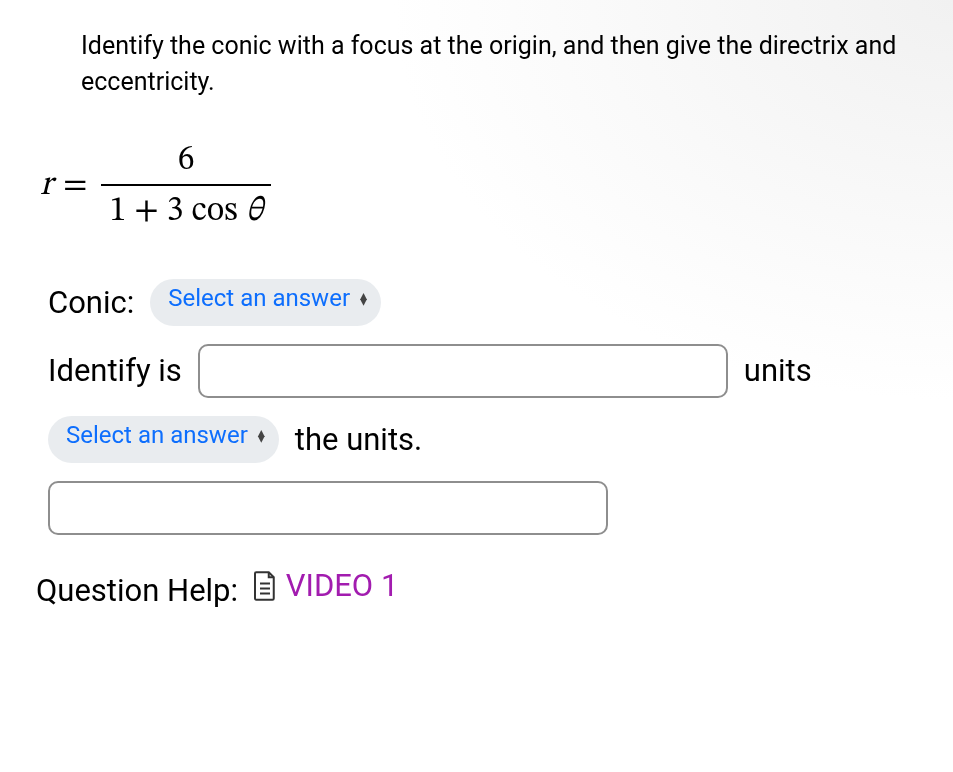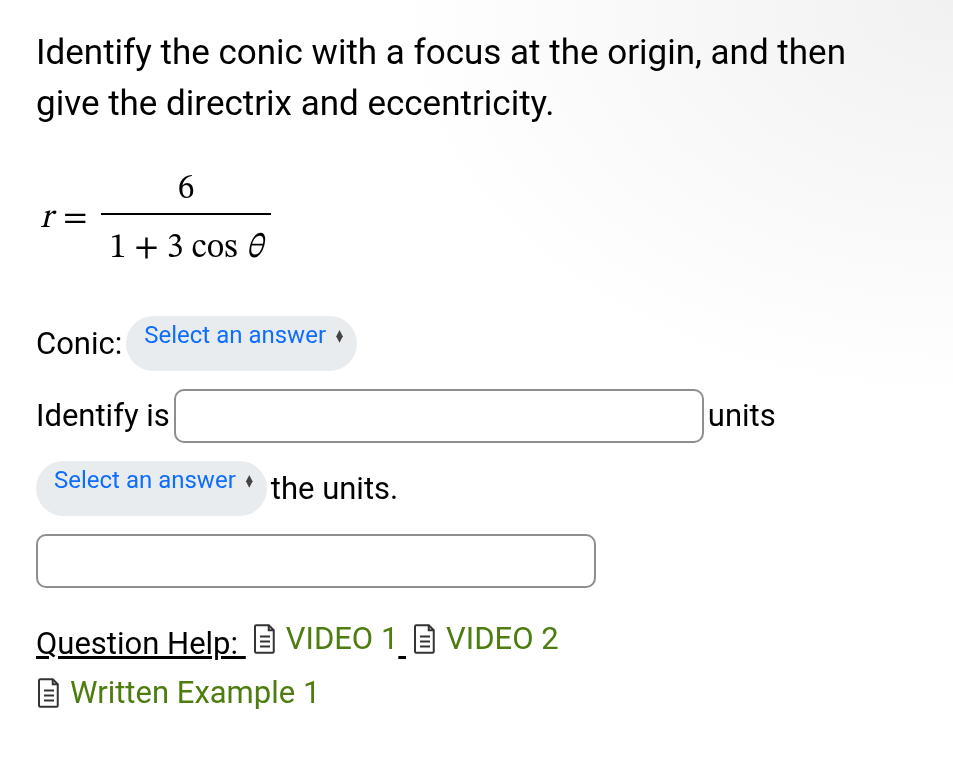--- a/index.html
+++ b/index.html
@@ -10,57 +10,59 @@
     height: 772px;
     font-family: -apple-system, BlinkMacSystemFont, "Segoe UI", Roboto, Arial, sans-serif;
     color: #000;
     background: #fff;
   }
   body {
     padding: 28px 36px 20px 36px;
     background: radial-gradient(ellipse 1400px 1000px at top right, #f1f1f1 0%, #ffffff 40%);
   }
   .prompt {
-    font-size: 35px;
+    font-size: 25px;
     line-height: 1.45;
     margin-bottom: 38px;
+    margin-left: 45px;
   }
   .formula {
     font-family: "Cambria Math", "STIX Two Math", "Times New Roman", serif;
     font-size: 34px;
     display: flex;
     align-items: center;
     margin: 0 0 46px 4px;
   }
   .formula .r { font-style: italic; margin-right: 10px; }
   .formula .eq { margin-right: 14px; }
   .frac {
     display: inline-flex;
     flex-direction: column;
     align-items: center;
     vertical-align: middle;
   }
   .frac .num { padding: 0 8px 2px 8px; }
   .frac .den {
     border-top: 2px solid #000;
-    padding: 12px 8px 0 8px;
+    padding: 4px 8px 0 8px;
   }
   .frac .theta { font-style: italic; }
   .row {
     display: flex;
     align-items: center;
     flex-wrap: wrap;
-    gap: 4px;
+    gap: 16px;
     font-size: 31px;
     margin-bottom: 18px;
+    margin-left: 12px;
   }
   .select-pill {
     background: #e9ecef;
     border-radius: 999px;
-    padding: 4px 14px 20px 18px;
+    padding: 4px 14px 12px 18px;
     display: inline-flex;
     align-items: center;
     color: #0d6efd;
     font-size: 24px;
     line-height: 1.3;
     cursor: pointer;
     gap: 6px;
   }
   .select-pill .chev-stack {
     display: inline-flex;
@@ -77,24 +79,23 @@
     font-size: 24px;
     padding: 4px 10px;
     background: #fff;
   }
   .text-input.wide1 { width: 530px; }
   .text-input.wide2 { width: 560px; }
   .help-row {
     margin-top: 26px;
     font-size: 31px;
     line-height: 1.6;
-    text-decoration: underline;
   }
   .help-link {
-    color: #4d7c0f;
+    color: #a21caf;
     display: inline-flex;
     align-items: center;
     gap: 8px;
     margin-left: 6px;
     cursor: pointer;
   }
   .help-link svg { flex: 0 0 auto; }
 </style>
 </head>
 <body>
@@ -149,34 +150,14 @@
   <span class="help-link">
     <svg width="26" height="30" viewBox="0 0 20 24" fill="none" stroke="#333" stroke-width="1.6">
       <path d="M3 1 h10 l4 4 v17 a1 1 0 0 1 -1 1 h-13 a1 1 0 0 1 -1 -1 v-20 a1 1 0 0 1 1 -1 z"></path>
       <path d="M13 1 v4 h4"></path>
       <line x1="6" y1="10" x2="14" y2="10"></line>
       <line x1="6" y1="14" x2="14" y2="14"></line>
       <line x1="6" y1="18" x2="14" y2="18"></line>
     </svg>
     <span>VIDEO 1</span>
   </span>
-  <span class="help-link">
-    <svg width="26" height="30" viewBox="0 0 20 24" fill="none" stroke="#333" stroke-width="1.6">
-      <path d="M3 1 h10 l4 4 v17 a1 1 0 0 1 -1 1 h-13 a1 1 0 0 1 -1 -1 v-20 a1 1 0 0 1 1 -1 z"></path>
-      <path d="M13 1 v4 h4"></path>
-      <line x1="6" y1="10" x2="14" y2="10"></line>
-      <line x1="6" y1="14" x2="14" y2="14"></line>
-      <line x1="6" y1="18" x2="14" y2="18"></line>
-    </svg>
-    <span>VIDEO 2</span>
-  </span>
   <br>
-  <span class="help-link" style="margin-left:0">
-    <svg width="26" height="30" viewBox="0 0 20 24" fill="none" stroke="#333" stroke-width="1.6">
-      <path d="M3 1 h10 l4 4 v17 a1 1 0 0 1 -1 1 h-13 a1 1 0 0 1 -1 -1 v-20 a1 1 0 0 1 1 -1 z"></path>
-      <path d="M13 1 v4 h4"></path>
-      <line x1="6" y1="10" x2="14" y2="10"></line>
-      <line x1="6" y1="14" x2="14" y2="14"></line>
-      <line x1="6" y1="18" x2="14" y2="18"></line>
-    </svg>
-    <span>Written Example 1</span>
-  </span>
 </div>
 
 </body></html>

